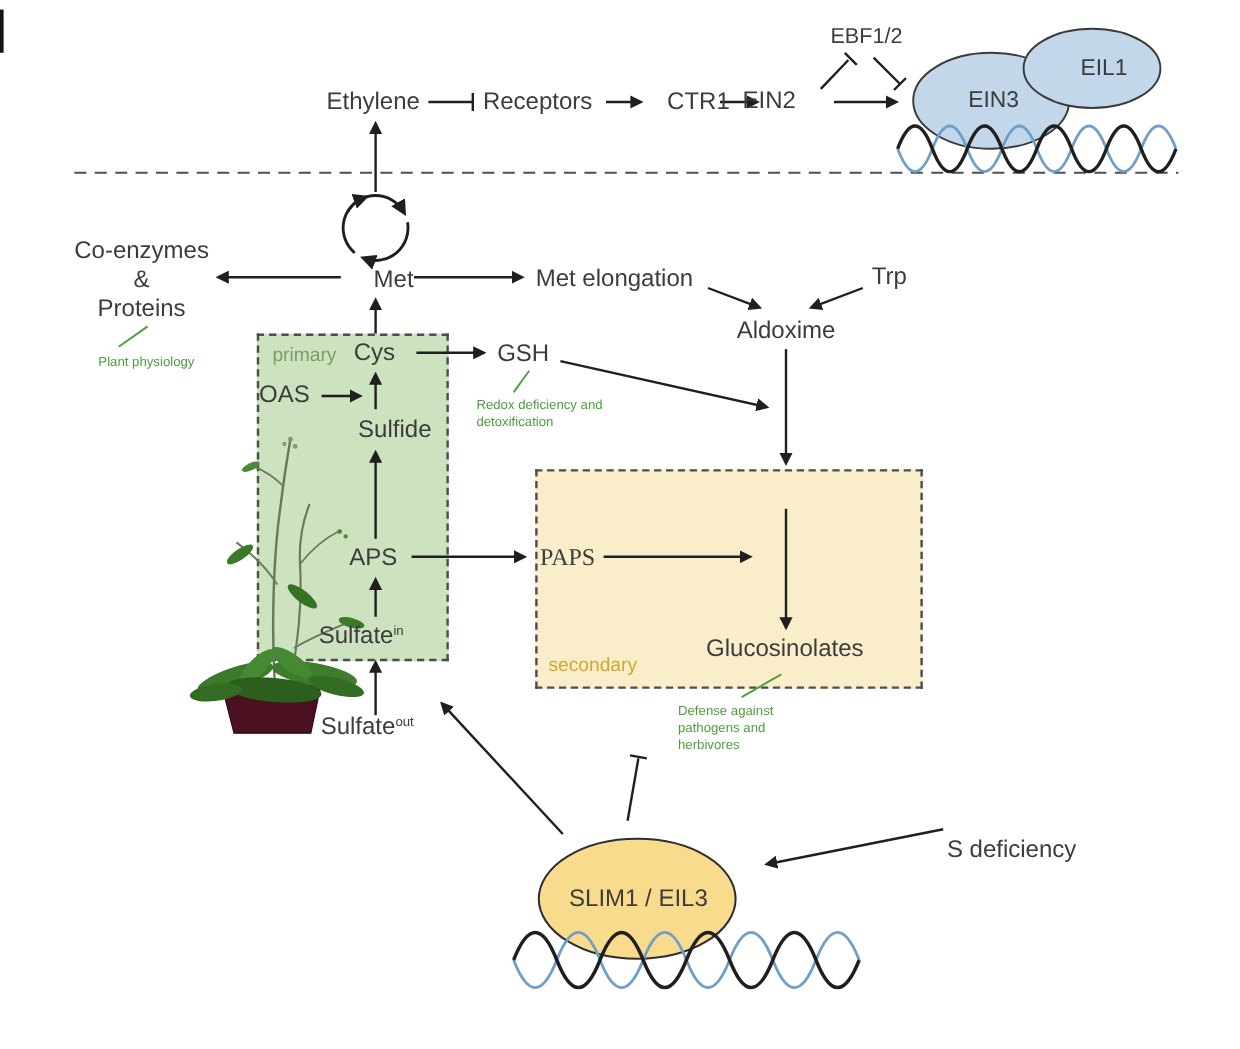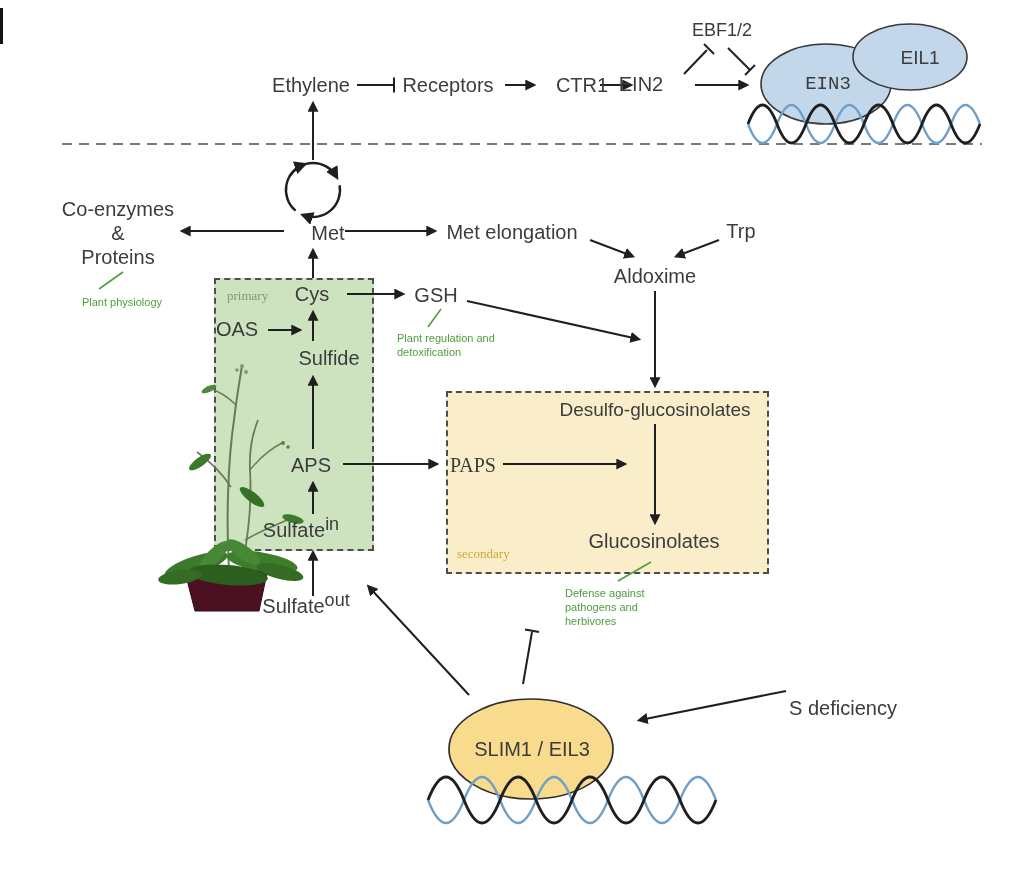--- a/index.html
+++ b/index.html
@@ -7,24 +7,24 @@
     position:relative;width:1033px;height:874px;background:#ffffff;overflow:hidden;
     font-family:"Liberation Sans","DejaVu Sans",sans-serif;color:var(--text-color,#3c3c3c);
   }
   .box{position:absolute;border:2px dashed #4d4d4d;z-index:1;}
   #primary-box{left:214px;top:278px;width:156px;height:269px;background:var(--primary-box-fill,#cde2bf);}
   #secondary-box{left:446px;top:391px;width:319px;height:179px;background:var(--secondary-box-fill,#faeeca);}
   #artwork{position:absolute;left:0;top:0;z-index:2;pointer-events:none;}
   .lbl{position:absolute;z-index:3;font-size:20px;white-space:nowrap;transform:translate(-50%,-50%);line-height:1;}
   .lbl.sz19{font-size:19px;}
   .lbl.sz18{font-size:18px;}
-  .sup{font-size:18px;position:relative;top:-7px;}
+  .sup{font-size:11px;position:relative;top:-7px;}
   .note{position:absolute;z-index:3;font-size:11px;line-height:1.28;color:var(--annotation-green,#4e9e3d);white-space:nowrap;}
   .note.center{transform:translate(-50%,0);text-align:center;}
-  .zone-label{position:absolute;z-index:3;font-size:13px;white-space:nowrap;line-height:1;font-family:Liberation Serif, serif;}
+  .zone-label{position:absolute;z-index:3;font-size:16px;white-space:nowrap;line-height:1;}
   #zone-primary{color:var(--primary-label-color,#7e9c6a);}
   #zone-secondary{color:var(--secondary-label-color,#d0a82f);}
   .edge-mark{position:absolute;left:0;top:8px;width:3px;height:36px;background:#141414;z-index:4;}
   svg .ln{stroke:#1f1f1f;stroke-width:2;fill:none;}
   svg .thick{stroke-width:2.4;}
   svg .greenln{stroke:var(--annotation-green,#4e9e3d);stroke-width:1.6;fill:none;}
 </style>
 </head>
 <body>
 
@@ -143,46 +143,45 @@
       <ellipse cx="180" cy="577" rx="22" ry="7" fill="#346c24" transform="rotate(-8 180 577)"></ellipse>
       <ellipse cx="280" cy="572" rx="24" ry="7" fill="#346c24" transform="rotate(14 280 572)"></ellipse>
     </g>
   </svg>
 
   <div class="lbl" style="left:311px;top:85px;">Ethylene</div>
   <div class="lbl" style="left:448px;top:85px;">Receptors</div>
   <div class="lbl" style="left:566px;top:85px;margin-left:16px;">CTR1</div>
   <div class="lbl" style="left:641px;top:84px;">EIN2</div>
   <div class="lbl sz18" style="left:722px;top:30px;">EBF1/2</div>
-  <div class="lbl sz19" style="left:828px;top:84px;font-family:Liberation Mono, monospace;">EIN3</div>
+  <div class="lbl sz19" style="left:828px;top:84px;">EIN3</div>
   <div class="lbl sz19" style="left:920px;top:57px;">EIL1</div>
 
   <div class="lbl" style="left:118px;top:209px;">Co-enzymes</div>
   <div class="lbl" style="left:118px;top:233px;">&amp;</div>
   <div class="lbl" style="left:118px;top:257px;">Proteins</div>
   <div class="note center" style="left:122px;top:295px;">Plant physiology</div>
 
   <div class="lbl" style="left:328px;top:233px;">Met</div>
   <div class="lbl" style="left:512px;top:232px;">Met elongation</div>
   <div class="lbl" style="left:741px;top:231px;">Trp</div>
   <div class="lbl" style="left:655px;top:276px;">Aldoxime</div>
   <div class="lbl" style="left:436px;top:295px;">GSH</div>
   <div class="note" style="left:397px;top:331px;">
-    <div>Plant regulation and</div>
+    <div>Redox deficiency and</div>
     <div>detoxification</div>
   </div>
 
   <div class="zone-label" id="zone-primary" style="left:227px;top:289px;">primary</div>
   <div class="lbl" style="left:312px;top:294px;">Cys</div>
   <div class="lbl" style="left:237px;top:329px;">OAS</div>
   <div class="lbl" style="left:329px;top:358px;">Sulfide</div>
   <div class="lbl" style="left:311px;top:465px;">APS</div>
   <div class="lbl" style="left:301px;top:530px;"><span>Sulfate</span><span class="sup">in</span></div>
 
-  <div class="lbl sz19" style="left:655px;top:409px;">Desulfo-glucosinolates</div>
   <div class="lbl" style="left:473px;top:465px;font-family:Liberation Serif, serif;">PAPS</div>
   <div class="lbl" style="left:654px;top:541px;">Glucosinolates</div>
   <div class="zone-label" id="zone-secondary" style="left:457px;top:547px;">secondary</div>
   <div class="note" style="left:565px;top:586px;">
     <div>Defense against</div>
     <div>pathogens and</div>
     <div>herbivores</div>
   </div>
 
   <div class="lbl" style="left:306px;top:606px;"><span>Sulfate</span><span class="sup">out</span></div>

